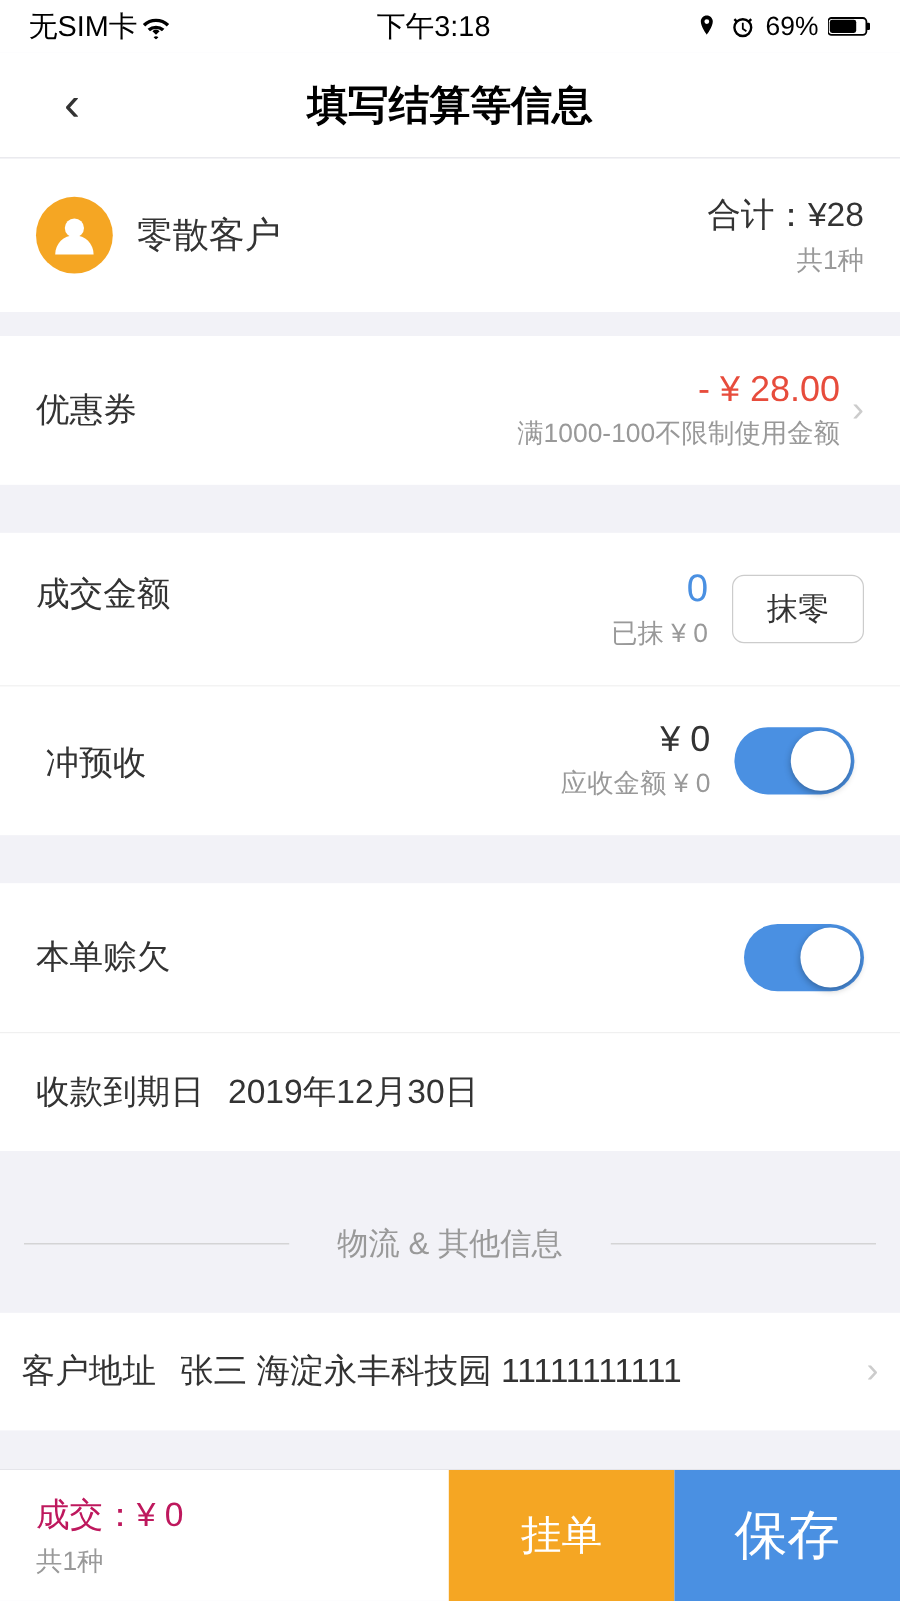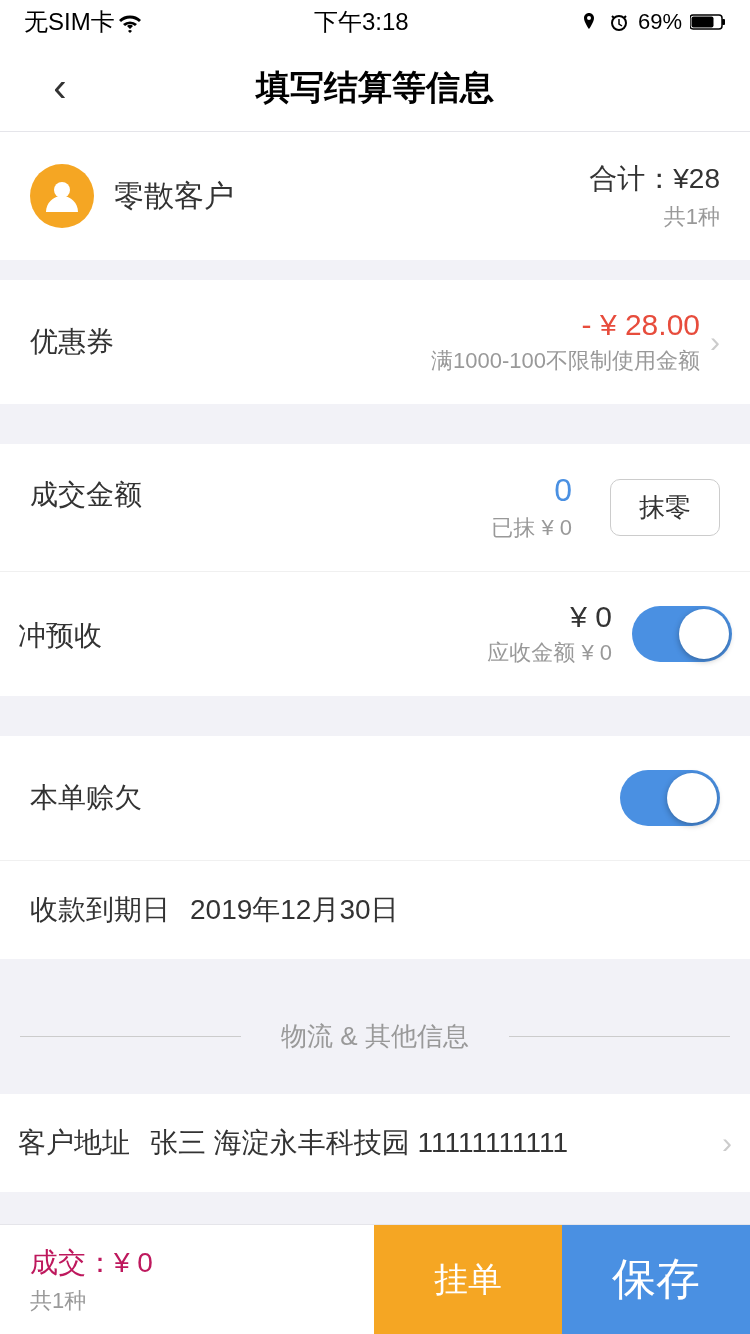--- a/index.html
+++ b/index.html
@@ -187,35 +187,34 @@
       text-align: right;
     }
     .round-btn {
       border: 1px solid #ccc;
       border-radius: 10px;
       padding: 10px 28px;
       font-size: 26px;
       color: #333;
       background: #fff;
       cursor: pointer;
-      margin-left: 18px;
     }
     .sub-text {
       font-size: 22px;
       color: #999;
       margin-top: 4px;
       text-align: right;
     }
     .form-right-block {
       text-align: right;
     }
 
     
     .prereceive-row {
-      padding: 28px 18px;
+      padding: 28px 38px;
       display: flex;
       align-items: center;
       justify-content: space-between;
     }
     .prereceive-amounts {
       text-align: right;
     }
     .prereceive-main {
       font-size: 30px;
       color: #333;

